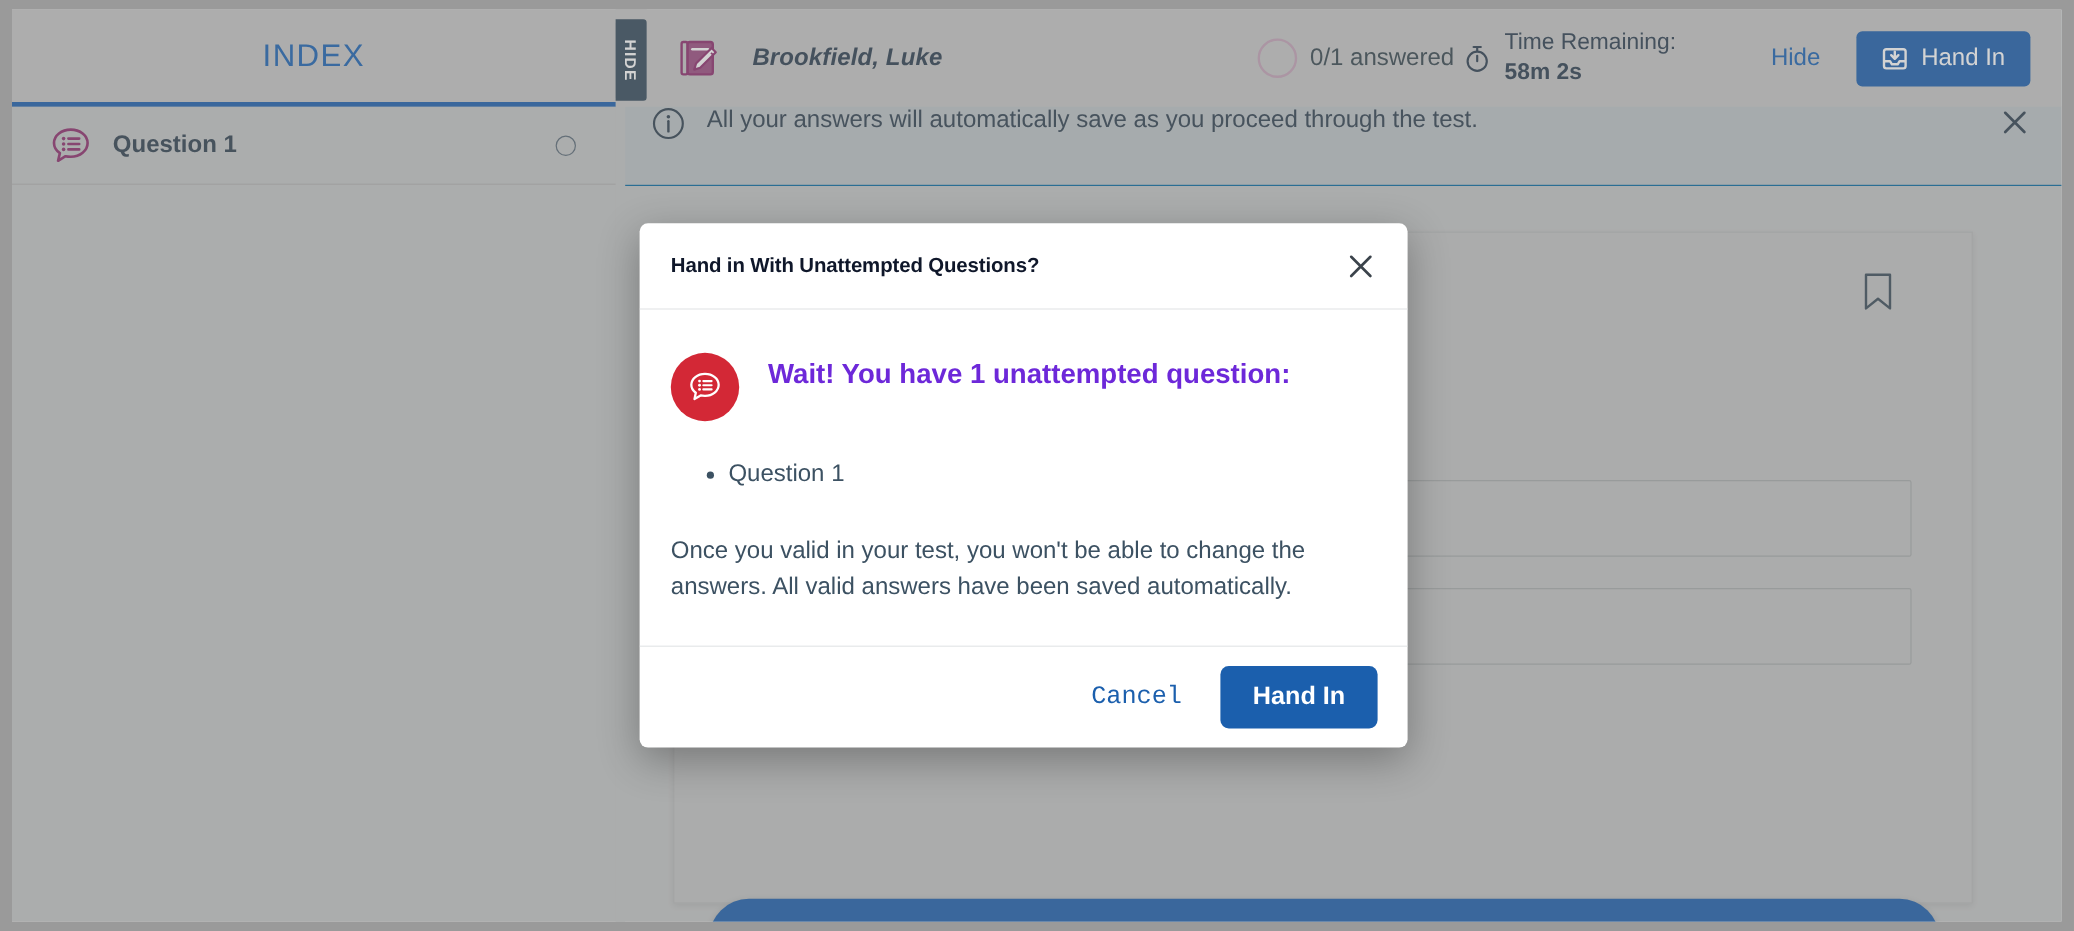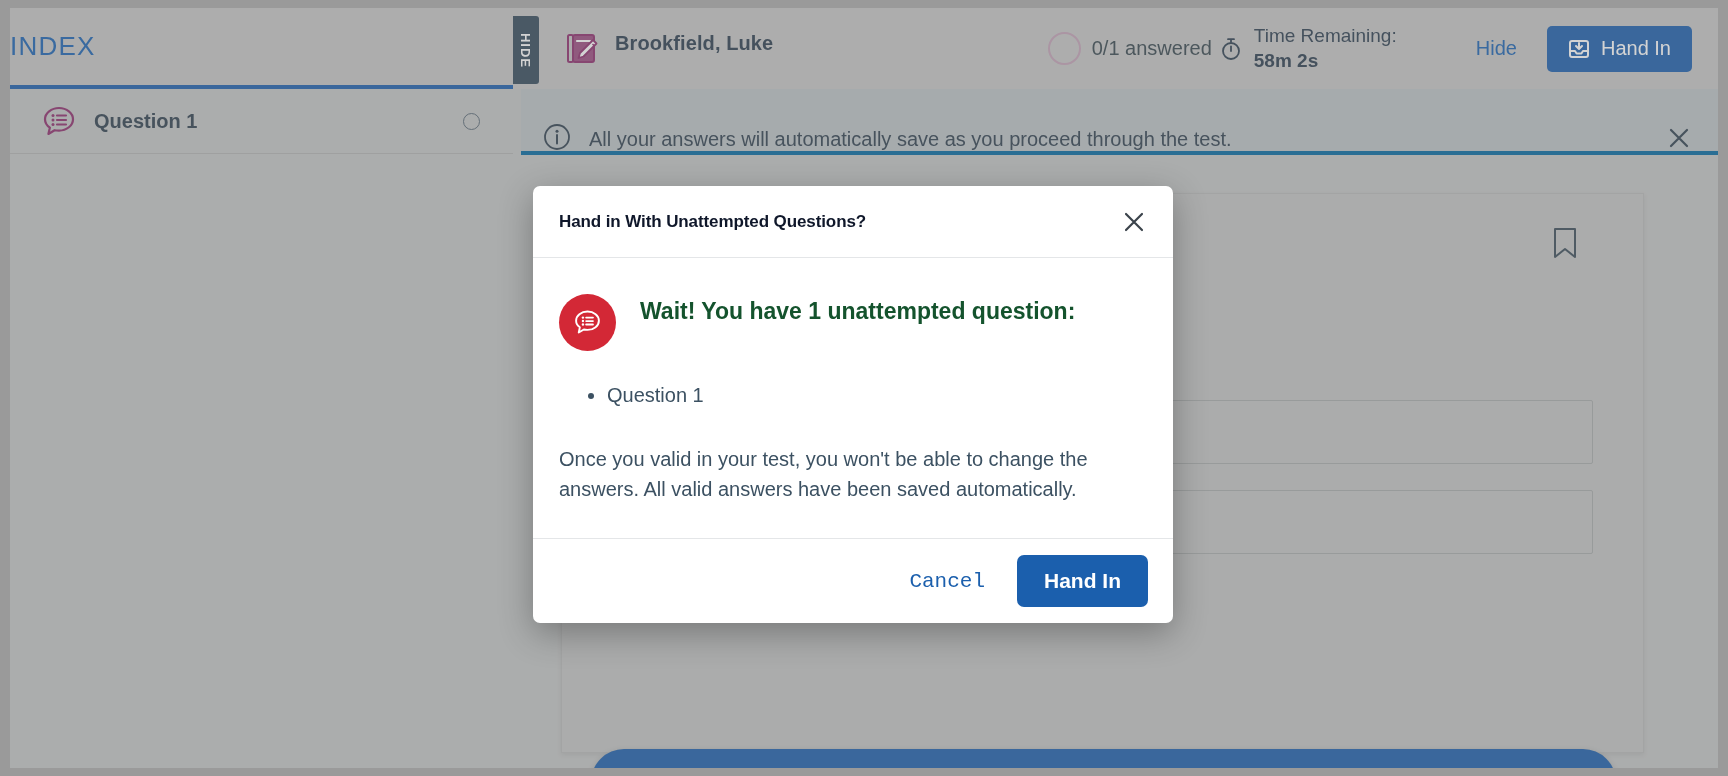--- a/index.html
+++ b/index.html
@@ -41,20 +41,21 @@
 
   .index-pane {
     position: absolute;
     left: 0; top: 0;
     width: 503px;
     height: 81px;
     background: #c6c7c7;
     border-bottom: 4px solid #1b5fad;
     display: flex;
     align-items: center;
+    justify-content: center;
   }
   .index-title {
     color: #1b63b3;
     font-size: 26px;
     letter-spacing: 1.2px;
     font-weight: 400;
   }
 
   .hide-tab {
     position: absolute;
@@ -83,22 +84,24 @@
     top: 0;
     right: 0;
     height: 81px;
     display: flex;
     align-items: center;
     background: #c6c7c7;
   }
 
   .student-block {
     display: flex;
-    gap: 15px;
+    align-items: center;
+    gap: 27px;
     margin-left: 27px;
+    font-style: italic;
   }
   .notebook-icon { width: 34px; height: 34px; display:block; }
   .student-name {
     font-size: 20px;
     font-weight: 700;
     color: #2c3e50;
     letter-spacing: .1px;
   }
 
   .header-status {
@@ -191,23 +194,23 @@
     right: 0;
     height: 679px;
     background: #c4c6c6;
   }
 
   .info-banner {
     position: relative;
     height: 66px;
     background: #bcc3c6;
     display: flex;
-    align-items: flex-end;
+    align-items: flex-start;
     padding: 0 26px 0 22px;
-    border-bottom: 4px solid #0369a1;
+    border-bottom: 1px solid #0369a1;
   }
   .info-icon { width: 28px; height: 28px; display:block; margin-right: 18px; }
   .info-text {
     font-size: 20px;
     color: #2f4050;
     flex: 1;
   }
   .banner-close {
     width: 26px; height: 26px;
     cursor: pointer;
@@ -327,21 +330,21 @@
     display: flex;
     align-items: center;
     justify-content: center;
     margin-top: 4px;
   }
   .alert-badge svg { width: 31px; height: 31px; display: block; }
   .alert-content { flex: 1; padding-top: 8px; }
   .alert-heading {
     font-size: 23px;
     font-weight: 700;
-    color: #14532d;
+    color: #6d28d9;
     line-height: 1.2;
   }
   .unattempted-list {
     margin: 29px 0 0 48px;
     padding: 0;
     list-style: disc;
   }
   .unattempted-list li {
     font-size: 20px;
     color: #3c5162;

